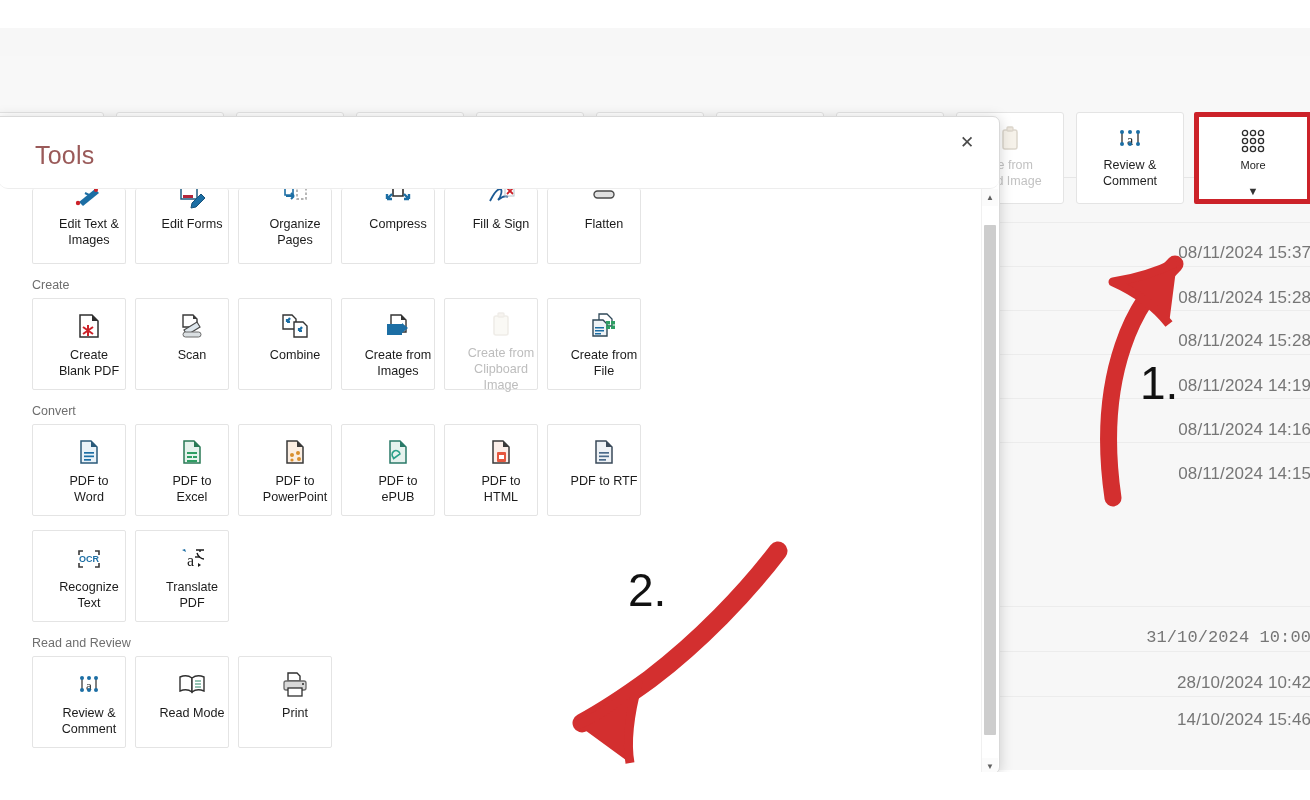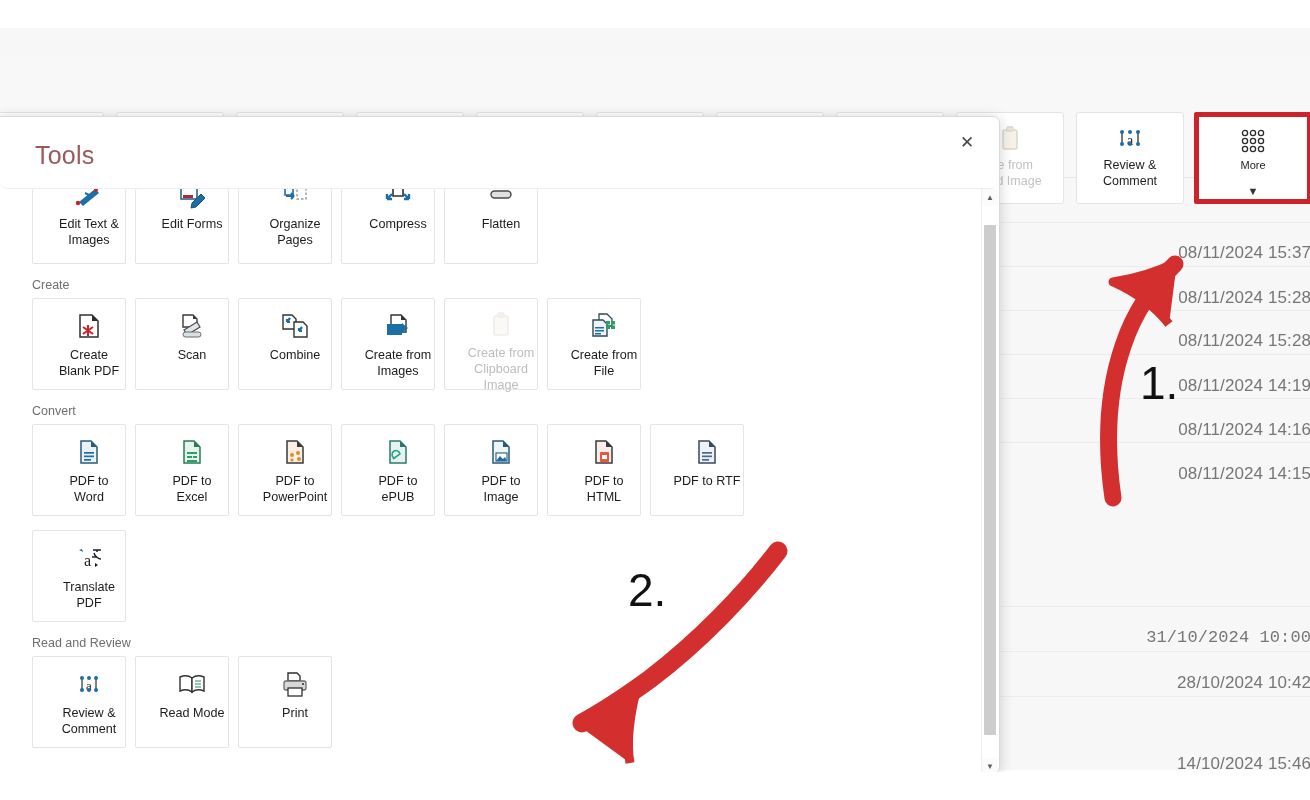--- a/index.html
+++ b/index.html
@@ -245,21 +245,21 @@
       <div class="doc-row" style="top: 623px;"></div>
       <div class="doc-row" style="top: 668px;"></div>
       <div class="doc-date" style="top: 215px;">08/11/2024 15:37</div>
       <div class="doc-date" style="top: 260px;">08/11/2024 15:28</div>
       <div class="doc-date" style="top: 303px;">08/11/2024 15:28</div>
       <div class="doc-date" style="top: 348px;">08/11/2024 14:19</div>
       <div class="doc-date" style="top: 392px;">08/11/2024 14:16</div>
       <div class="doc-date" style="top: 436px;">08/11/2024 14:15</div>
       <div class="doc-date" style="top: 600px; font-family: Liberation Mono, monospace;">31/10/2024 10:00</div>
       <div class="doc-date" style="top: 645px;">28/10/2024 10:42</div>
-      <div class="doc-date" style="top: 726px;">14/10/2024 15:46</div>
+      <div class="doc-date" style="top: 682px;">14/10/2024 15:46</div>
     </div>
 
   <div id="ribbon">
 
     <div class="ribbon-btn" style="left:-4px;">
       <span class="rb-icon">
         <svg width="34" height="30" viewBox="0 0 34 30">
           <path d="M8 3 h12 l5 5 v9 h-17 z" fill="#ffffff" stroke="#333" stroke-width="1.4"></path>
           <path d="M20 3 v5 h5 z" fill="#333"></path>
           <path d="M10 18 l14 -8 3 5 -14 8 z" fill="#dbe7ef" stroke="#4a4a4a" stroke-width="1.2"></path>
@@ -444,20 +444,30 @@
                   <path d="M11 5 h10 v8 h-10 z" fill="none" stroke="#2f2f2f" stroke-width="1.6"></path>
                   <path d="M5 16 l5 -5 M5 16 h5 M5 16 v-5" stroke="#1c6ea4" stroke-width="2.4" fill="none"></path>
                   <path d="M27 16 l-5 -5 M27 16 h-5 M27 16 v-5" stroke="#1c6ea4" stroke-width="2.4" fill="none"></path>
                 </svg>
               </div>
               <div>Compress</div>
             </div>
             <div class="tool-tile">
               <div class="t-icon">
                 <svg width="32" height="30" viewBox="0 0 32 30">
+                  <path d="M5 18 c4 -8 7 -12 10 -12 s1 8 -2 11 c4 -3 7 -5 10 -3" stroke="#1c5a94" stroke-width="1.8" fill="none"></path>
+                  <path d="M22 5 l6 6 M28 5 l-6 6" stroke="#cc2229" stroke-width="1.8"></path>
+                  <rect x="20" y="4" width="9" height="9" fill="none" stroke="#b9c4cc" stroke-width="1"></rect>
+                </svg>
+              </div>
+              <div>Fill &amp; Sign</div>
+            </div>
+            <div class="tool-tile">
+              <div class="t-icon">
+                <svg width="32" height="30" viewBox="0 0 32 30">
                   <rect x="6" y="8" width="20" height="7" rx="3.5" fill="#e0e0e0" stroke="#4a4a4a" stroke-width="1.4"></rect>
                 </svg>
               </div>
               <div>Flatten</div>
             </div>
           </div>
           <div class="group-label">Create</div>
           <div class="tile-row">
             <div class="tool-tile">
               <div class="t-icon">
@@ -591,31 +601,20 @@
                   <path d="M8 3 h10 l6 6 v16 h-16 z" fill="#e6f2ee" stroke="#2a7a68" stroke-width="1.5"></path>
                   <path d="M18 3 v6 h6 z" fill="#2a7a68"></path>
                   <path d="M12 20 a4 4 0 1 1 6 -4 l-7 5 z" fill="none" stroke="#2aa089" stroke-width="1.6"></path>
                 </svg>
               </div>
               <div>PDF to ePUB</div>
             </div>
             <div class="tool-tile">
               <div class="t-icon">
                 <svg width="32" height="30" viewBox="0 0 32 30">
-                  <path d="M8 3 h10 l6 6 v16 h-16 z" fill="#eef4f8" stroke="#2a5a7a" stroke-width="1.5"></path>
-                  <path d="M18 3 v6 h6 z" fill="#2a5a7a"></path>
-                  <rect x="11" y="15" width="11" height="8" fill="#fff" stroke="#2a5a7a" stroke-width="1.1"></rect>
-                  <path d="M11 23 l4 -5 3 3 2 -2 2 4 z" fill="#1c6ea4"></path>
-                </svg>
-              </div>
-              <div>PDF to Image</div>
-            </div>
-            <div class="tool-tile">
-              <div class="t-icon">
-                <svg width="32" height="30" viewBox="0 0 32 30">
                   <path d="M8 3 h10 l6 6 v16 h-16 z" fill="#fbeee9" stroke="#3a3a3a" stroke-width="1.5"></path>
                   <path d="M18 3 v6 h6 z" fill="#3a3a3a"></path>
                   <rect x="12" y="14" width="9" height="10" rx="1" fill="#e5573f"></rect>
                   <rect x="14" y="17" width="5" height="4" fill="#fff"></rect>
                 </svg>
               </div>
               <div>PDF to HTML</div>
             </div>
             <div class="tool-tile">
               <div class="t-icon">
@@ -627,20 +626,34 @@
                     <rect x="11" y="17.5" width="10" height="1.7"></rect>
                     <rect x="11" y="21" width="7" height="1.7"></rect>
                   </g>
                 </svg>
               </div>
               <div>PDF to RTF</div>
             </div>
           </div>
           <div style="height: 14px;"></div>
           <div class="tile-row">
+            <div class="tool-tile">
+              <div class="t-icon">
+                <svg width="32" height="30" viewBox="0 0 32 30">
+                  <text x="16" y="18" font-size="9" font-weight="bold" font-family="Liberation Sans, sans-serif" text-anchor="middle" fill="#1c6ea4">OCR</text>
+                  <g stroke="#3a3a3a" stroke-width="1.6" fill="none">
+                    <path d="M6 11 v-4 h4"></path>
+                    <path d="M26 11 v-4 h-4"></path>
+                    <path d="M6 19 v4 h4"></path>
+                    <path d="M26 19 v4 h-4"></path>
+                  </g>
+                </svg>
+              </div>
+              <div>Recognize Text</div>
+            </div>
             <div class="tool-tile">
               <div class="t-icon">
                 <svg width="32" height="30" viewBox="0 0 32 30">
                   <text x="11" y="22" font-size="16" font-family="Liberation Serif, serif" fill="#1b1b1b">a</text>
                   <path d="M20 6 h8 M24 6 v2 M21 9 c1 4 5 6 7 6" stroke="#1b1b1b" stroke-width="1.4" fill="none"></path>
                   <path d="M19 13 l5 0" stroke="#1b1b1b" stroke-width="1.4"></path>
                   <path d="M6 6 l4 2 -1 -3" fill="#1c6ea4"></path>
                   <path d="M22 23 l3 -2 -3 -2" fill="#1b1b1b"></path>
                 </svg>
               </div>

